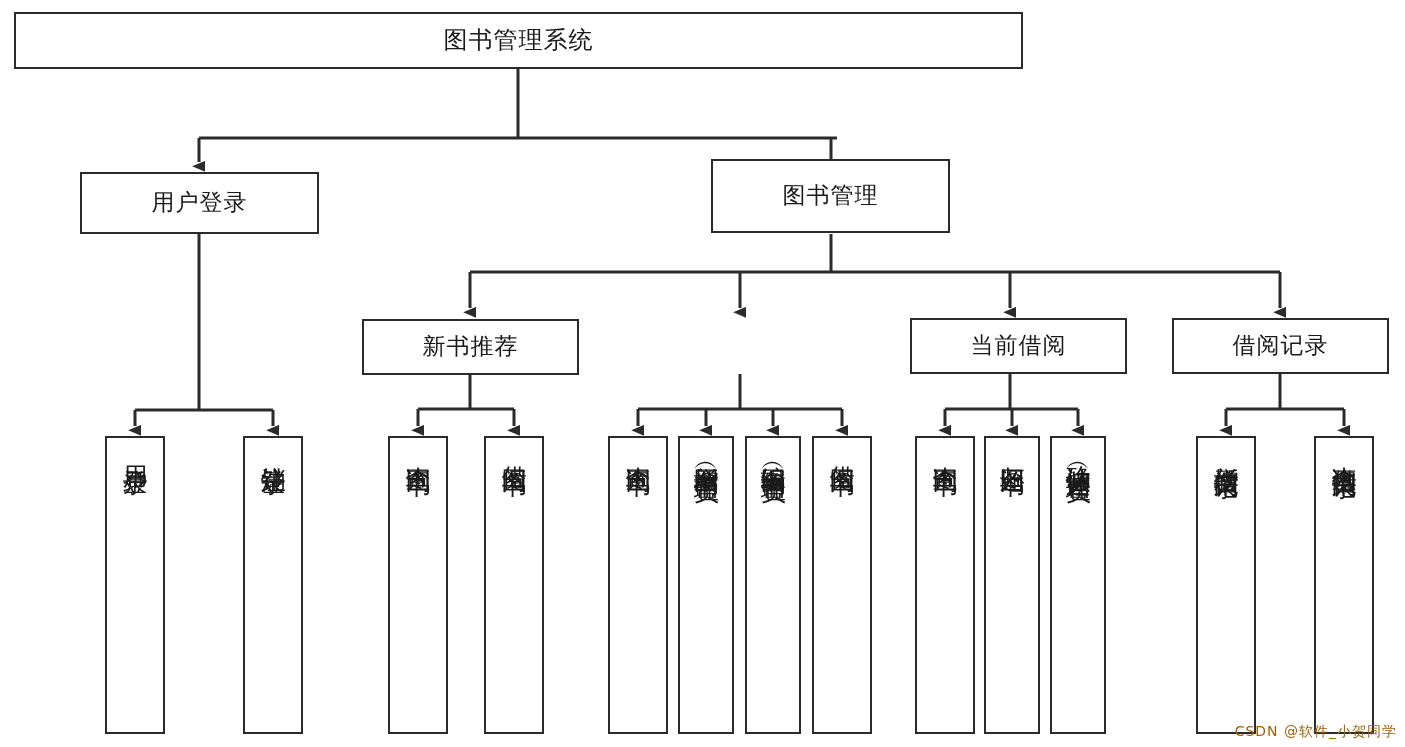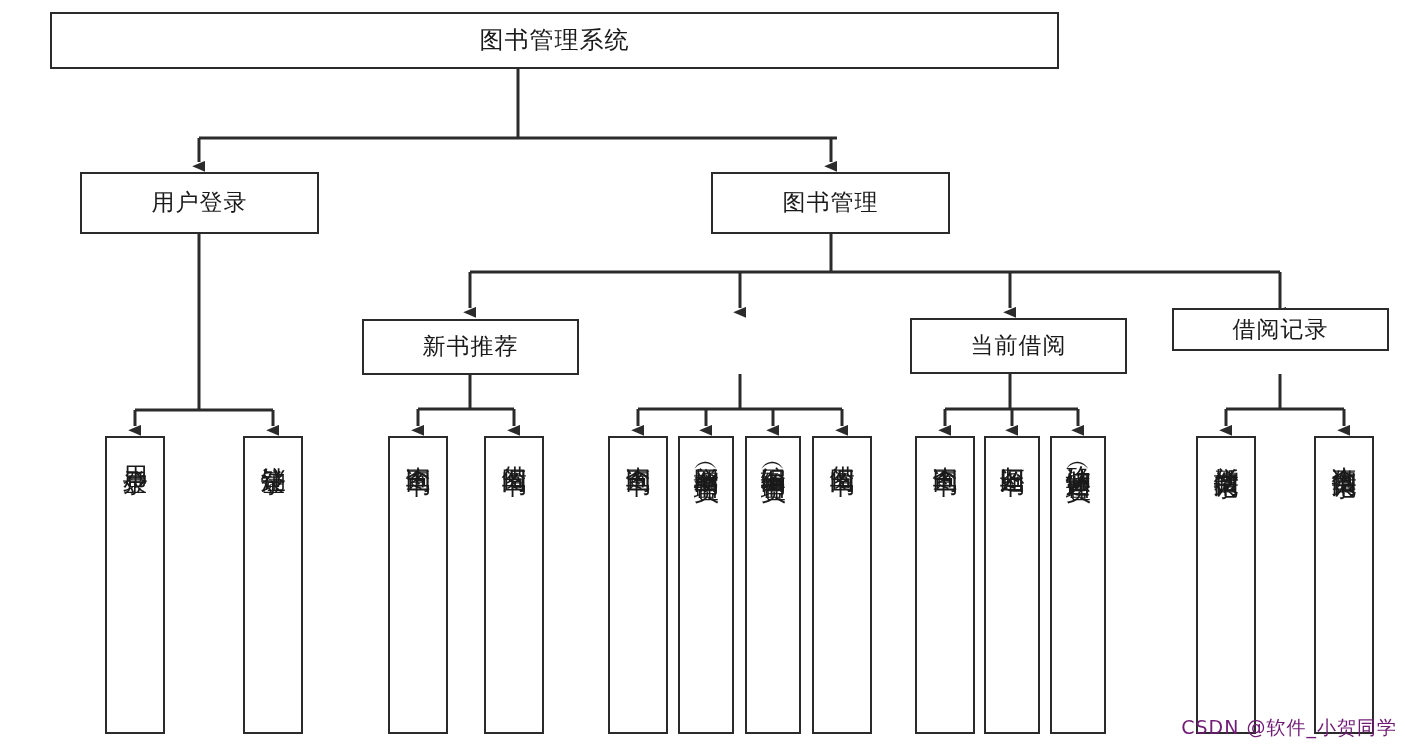--- a/index.html
+++ b/index.html
@@ -37,42 +37,41 @@
     color: #1a1a1a;
   }
   .node-h {
     font-size: 23px;
     letter-spacing: 1px;
     line-height: 1.2;
     white-space: nowrap;
   }
   .node-root {
     font-size: 24px;
-    margin-left: 36px;
   }
   .node-v {
     align-items: flex-start;
     justify-content: center;
     padding-top: 8px;
   }
   .vtext {
     writing-mode: vertical-rl;
     text-orientation: upright;
     font-size: 25px;
     line-height: 1.18;
     letter-spacing: 2px;
     white-space: nowrap;
     color: #1a1a1a;
   }
   #watermark {
     position: absolute;
     right: 8px;
     bottom: 6px;
-    font-size: 19px;
-    color: #701a75;
+    font-size: 14px;
+    color: #a16207;
     letter-spacing: 1px;
     white-space: nowrap;
     user-select: none;
   }
 </style>
 </head>
 <body>
 
 <div id="diagram-root">
 
@@ -126,31 +125,31 @@
     </g>
   </svg>
 
   <div class="node node-h node-root" id="n-root" style="left:14px; top:12px; width:1009px; height:57px;">
     <span>图书管理系统</span>
   </div>
 
   <div class="node node-h" style="left:80px; top:172px; width:239px; height:62px;">
     <span>用户登录</span>
   </div>
-  <div class="node node-h" style="left:711px; top:172px; width:239px; height:62px;font-family:Liberation Serif, serif;">
+  <div class="node node-h" style="left:711px; top:159px; width:239px; height:74px;font-family:Liberation Serif, serif;">
     <span>图书管理</span>
   </div>
 
   <div class="node node-h" style="left:362px; top:319px; width:217px; height:56px;">
     <span>新书推荐</span>
   </div>
   <div class="node node-h" style="left:902px; top:318px; width:217px; height:56px;margin-left:8px;">
     <span>当前借阅</span>
   </div>
-  <div class="node node-h" style="left:1172px; top:308px; width:217px; height:43px;">
+  <div class="node node-h" style="left:1172px; top:318px; width:217px; height:56px;">
     <span>借阅记录</span>
   </div>
 
   <div class="node node-v" style="left:105px; top:436px; width:60px; height:298px;">
     <span class="vtext">用户登录</span>
   </div>
   <div class="node node-v" style="left:243px; top:436px; width:60px; height:298px;">
     <span class="vtext">注销登录</span>
   </div>
 

